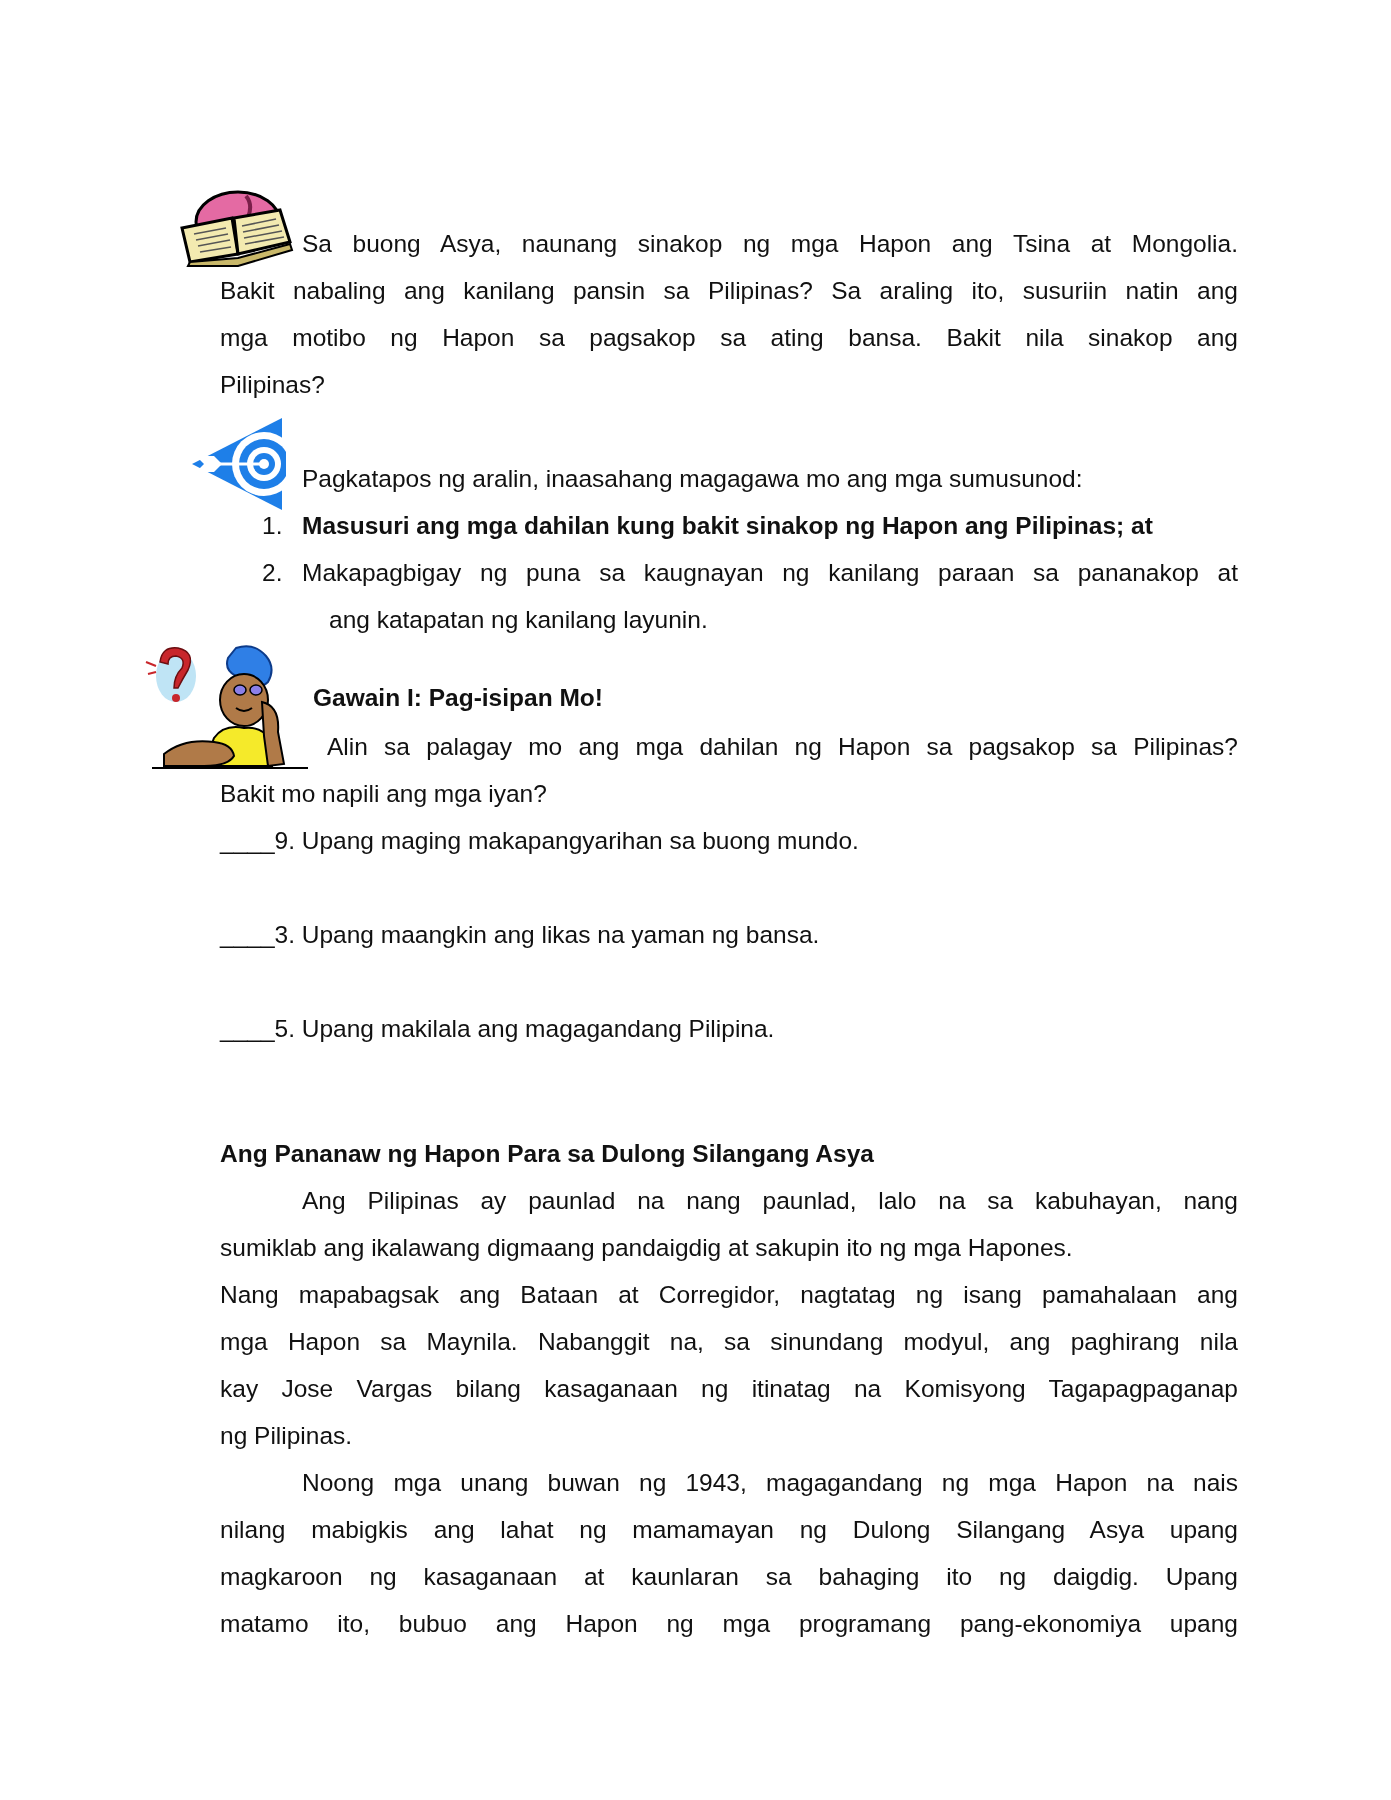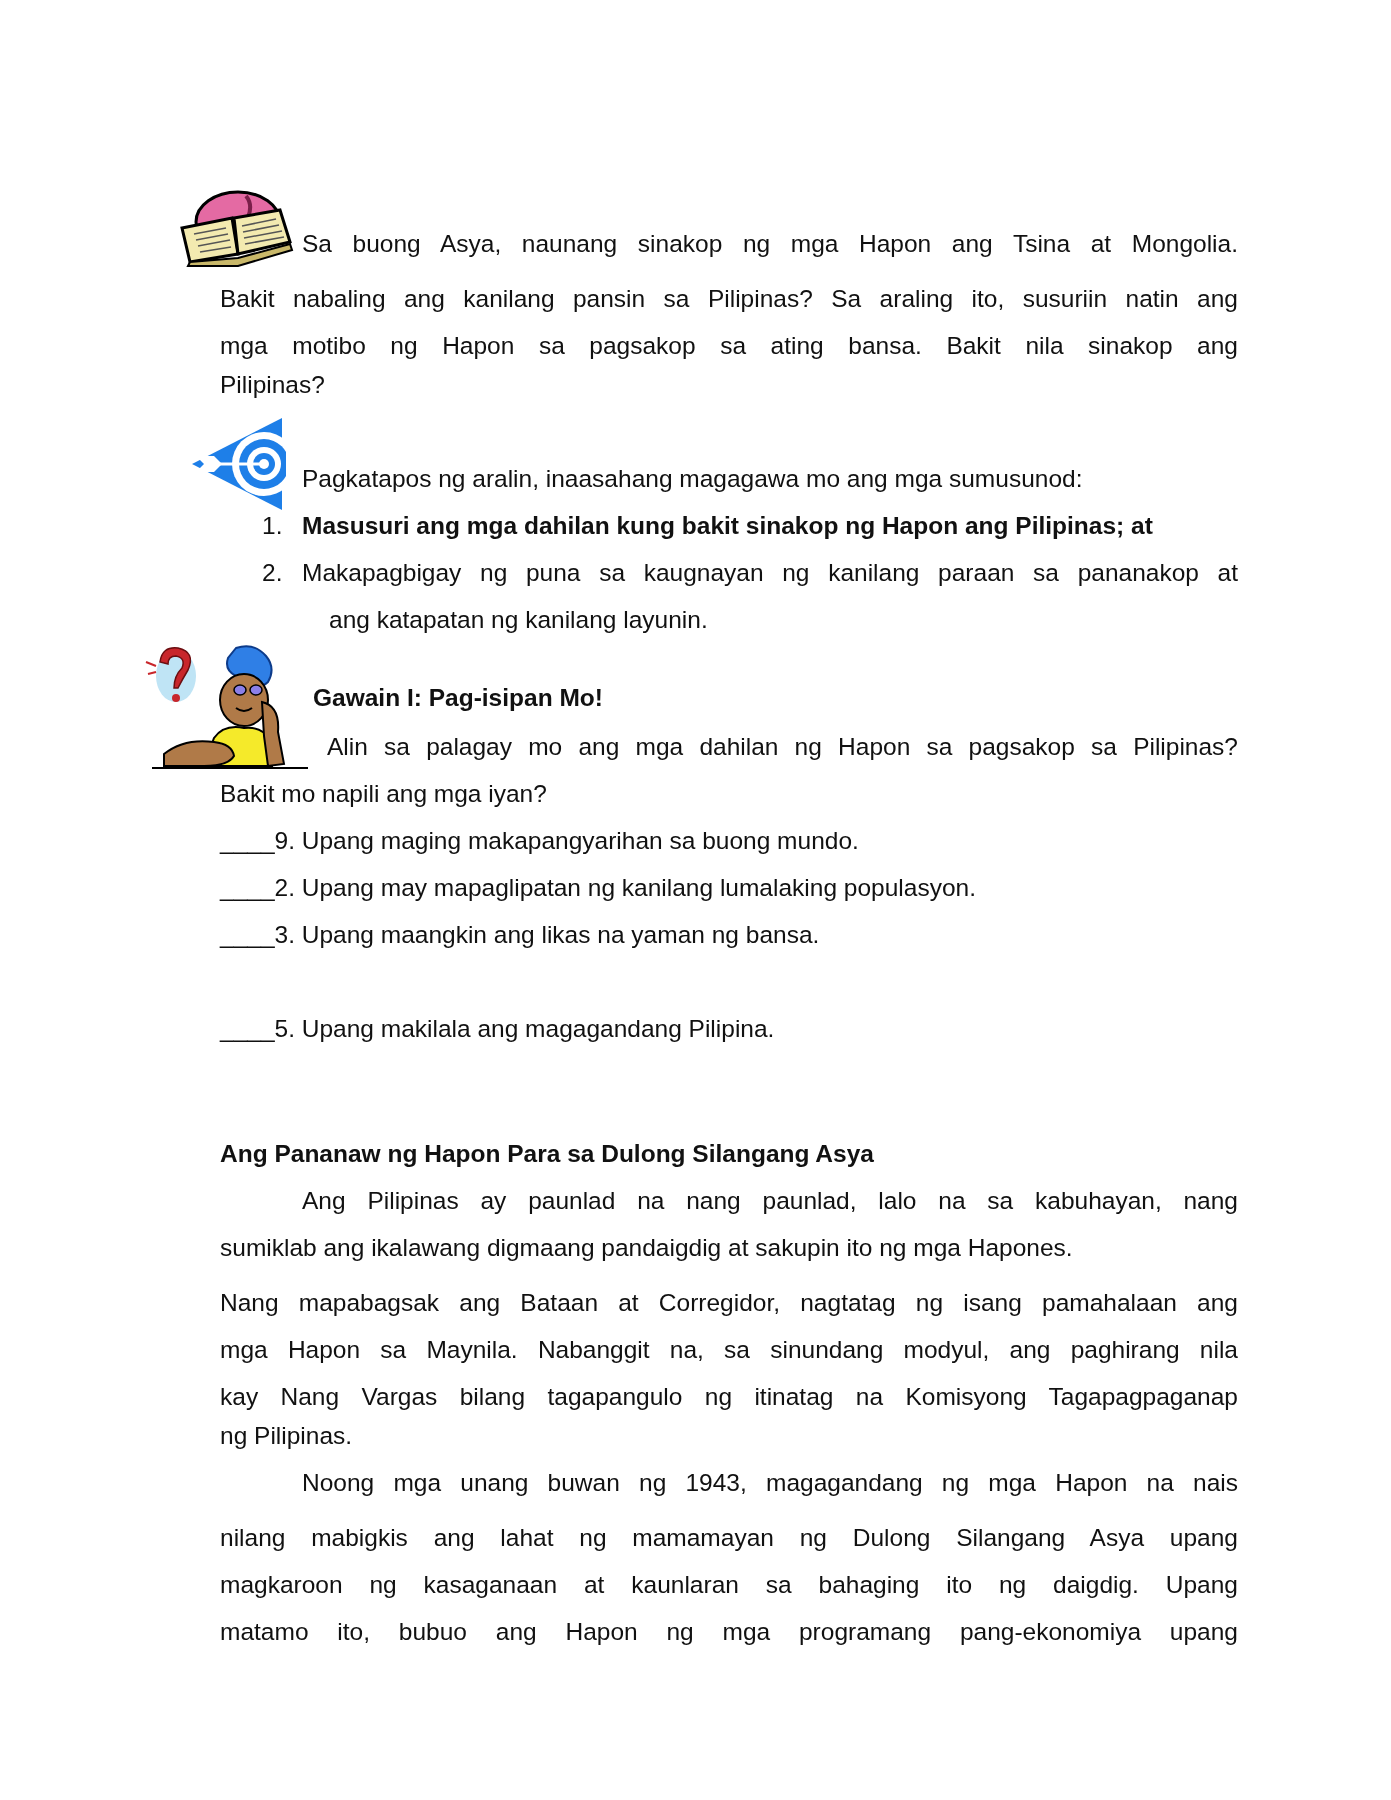--- a/index.html
+++ b/index.html
@@ -1,21 +1,21 @@
 <!DOCTYPE html>
 <html><head>
   <meta charset="utf-8">
   <style>
     html, body { margin: 0; padding: 0; background: #ffffff; }
     body { width: 1391px; height: 1800px; position: relative; overflow: hidden;
            font-family: "Liberation Sans", sans-serif; color: #111; }
     .page { position: absolute; left: 16px; top: 0; width: 1375px; height: 1800px; }
     .line { position: absolute; font-size: 24.5px; line-height: 30px; white-space: nowrap; }
     .just { position: absolute; left: 204px; width: 1018px; font-size: 24.5px; line-height: 30px;
-            text-align: justify; text-align-last: justify; white-space: nowrap; margin-top: 8px; }
+            text-align: justify; text-align-last: justify; white-space: nowrap; }
     .bold { font-weight: bold; }
     .icon { position: absolute; }
   </style>
 </head>
 <body>
 
 <div class="page">
 
   <div class="icon" style="left:160px; top:188px; width:120px; height:80px;">
     <svg width="120" height="80" viewBox="0 0 120 80">
@@ -78,35 +78,32 @@
       <line x1="8" y1="126" x2="164" y2="126" stroke="#000" stroke-width="2"></line>
     </svg>
   </div>
   <div class="line bold" style="left:297px; top:683px;">Gawain I: Pag-isipan Mo!</div>
   <div class="line" style="left:311px; top:732px; width:911px; text-align:justify; text-align-last:justify;">Alin sa palagay mo ang mga  dahilan ng Hapon sa pagsakop sa Pilipinas?</div>
   <div class="line" style="left:204px; top:779px;">Bakit mo napili ang mga iyan?</div>
 
   <div class="line" style="left:204px; top:826px;">
     <span>____</span><span>9. Upang maging makapangyarihan sa buong mundo.</span>
   </div>
-  <div class="line" style="left:204px; top:873px;">
-    <span>____</span><span>2. Upang may mapaglipatan ng kanilang lumalaking populasyon.</span>
-  </div>
   <div class="line" style="left:204px; top:920px;">
     <span>____</span><span>3. Upang maangkin ang likas na yaman ng bansa.</span>
   </div>
   <div class="line" style="left:204px; top:1014px;">
     <span>____</span><span>5. Upang makilala ang magagandang Pilipina.</span>
   </div>
 
   <div class="line bold" style="left:204px; top:1139px;">Ang Pananaw ng Hapon Para sa Dulong Silangang Asya</div>
   <div class="line" style="left:286px; top:1186px; width:936px; text-align:justify; text-align-last:justify;">Ang Pilipinas ay paunlad na nang paunlad, lalo na sa kabuhayan, nang</div>
   <div class="line" style="left:204px; top:1233px;">sumiklab ang ikalawang digmaang pandaigdig at sakupin ito ng mga Hapones.</div>
   <div class="just" style="top:1280px;">Nang mapabagsak ang Bataan at Corregidor, nagtatag ng isang pamahalaan ang</div>
   <div class="just" style="top:1327px;">mga Hapon sa Maynila. Nabanggit na, sa sinundang modyul, ang paghirang nila</div>
-  <div class="just" style="top:1374px;">kay  Nang Vargas bilang tagapangulo ng itinatag na Komisyong Tagapagpaganap</div>
+  <div class="just" style="top:1374px;">kay  Jose Vargas bilang kasaganaan ng itinatag na Komisyong Tagapagpaganap</div>
   <div class="line" style="left:204px; top:1421px;">ng Pilipinas.</div>
   <div class="line" style="left:286px; top:1468px; width:936px; text-align:justify; text-align-last:justify;">Noong mga unang buwan ng 1943, magagandang ng  mga Hapon na nais</div>
   <div class="just" style="top:1515px;">nilang mabigkis ang lahat ng mamamayan ng Dulong Silangang Asya upang</div>
   <div class="just" style="top:1562px;">magkaroon ng kasaganaan at kaunlaran sa bahaging ito ng daigdig. Upang</div>
   <div class="just" style="top:1609px;">matamo ito, bubuo ang Hapon ng mga programang pang-ekonomiya upang</div>
 
 </div>
 
 </body></html>

